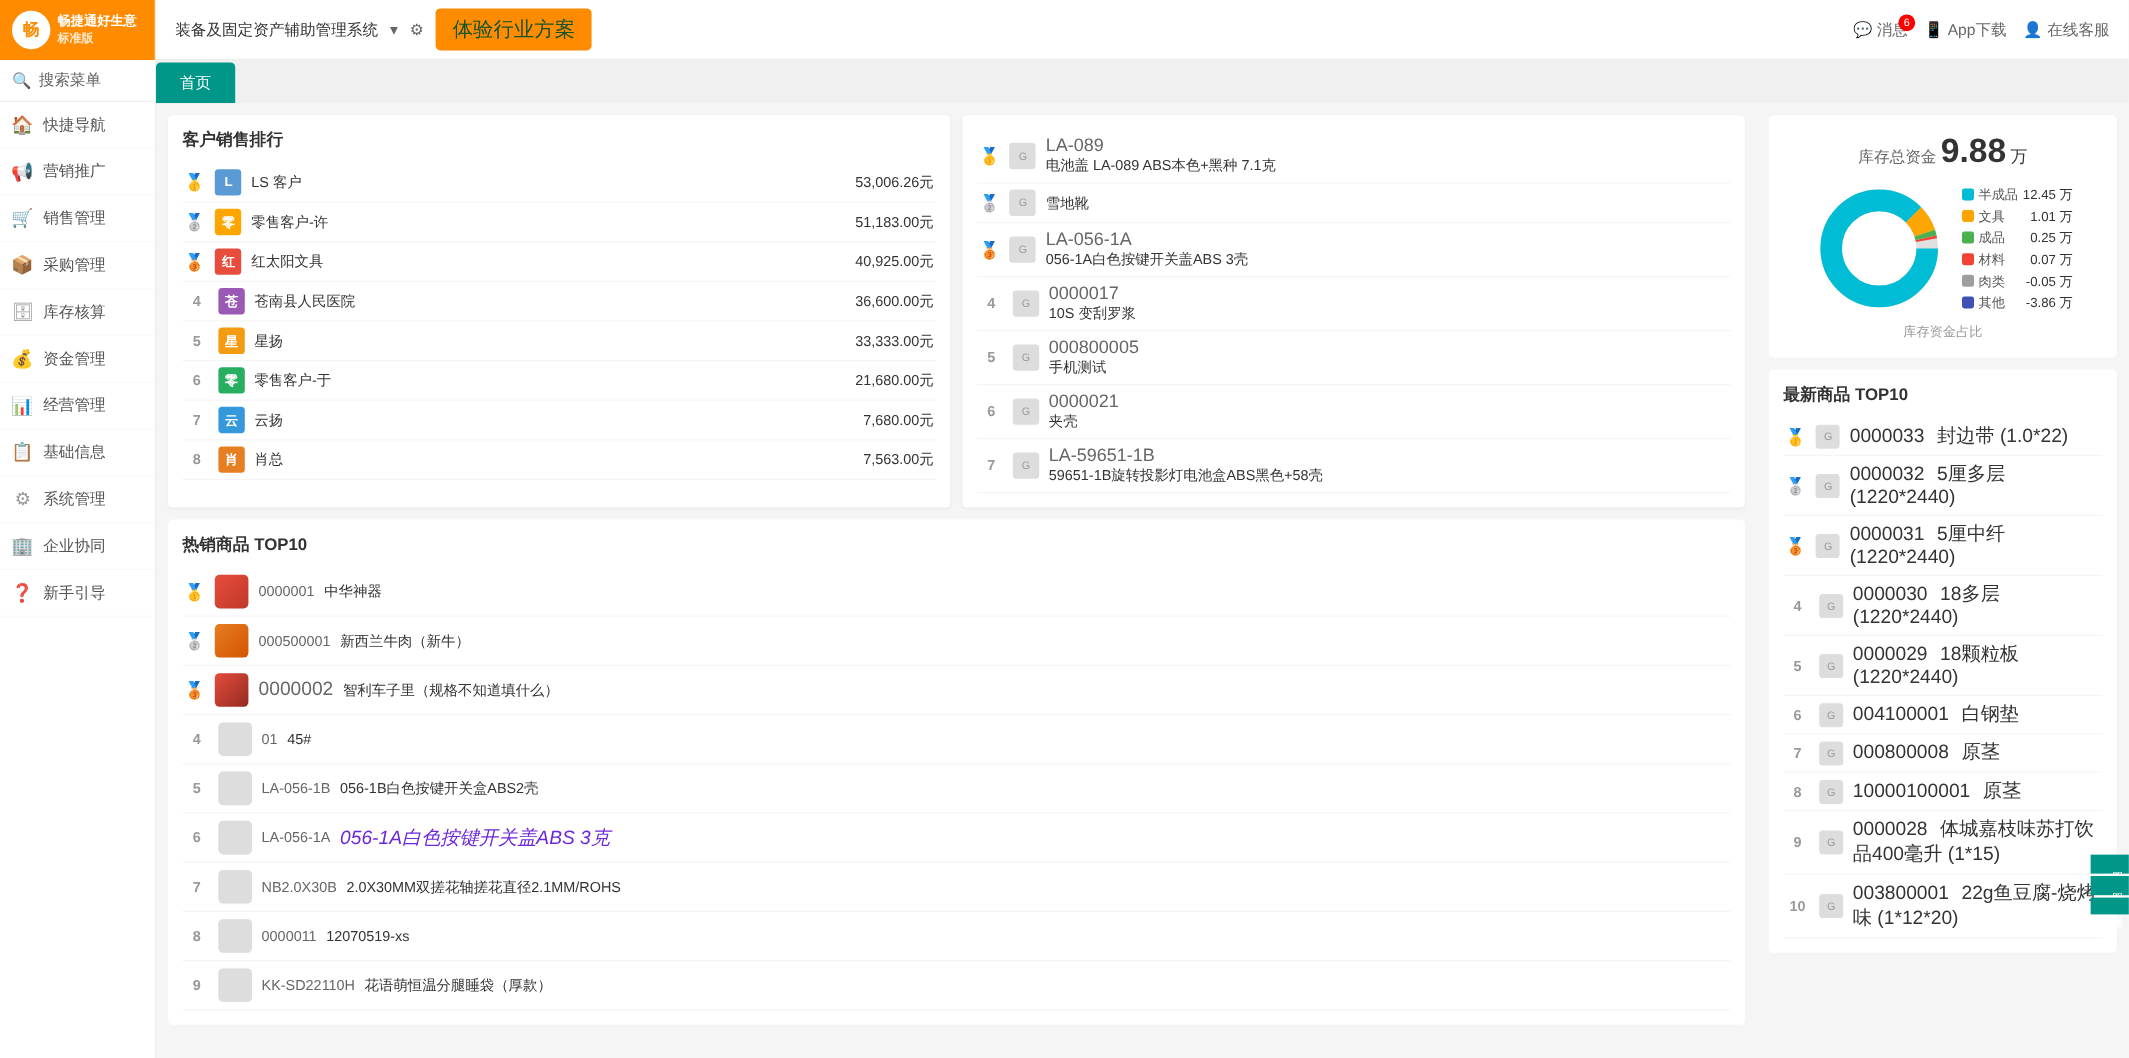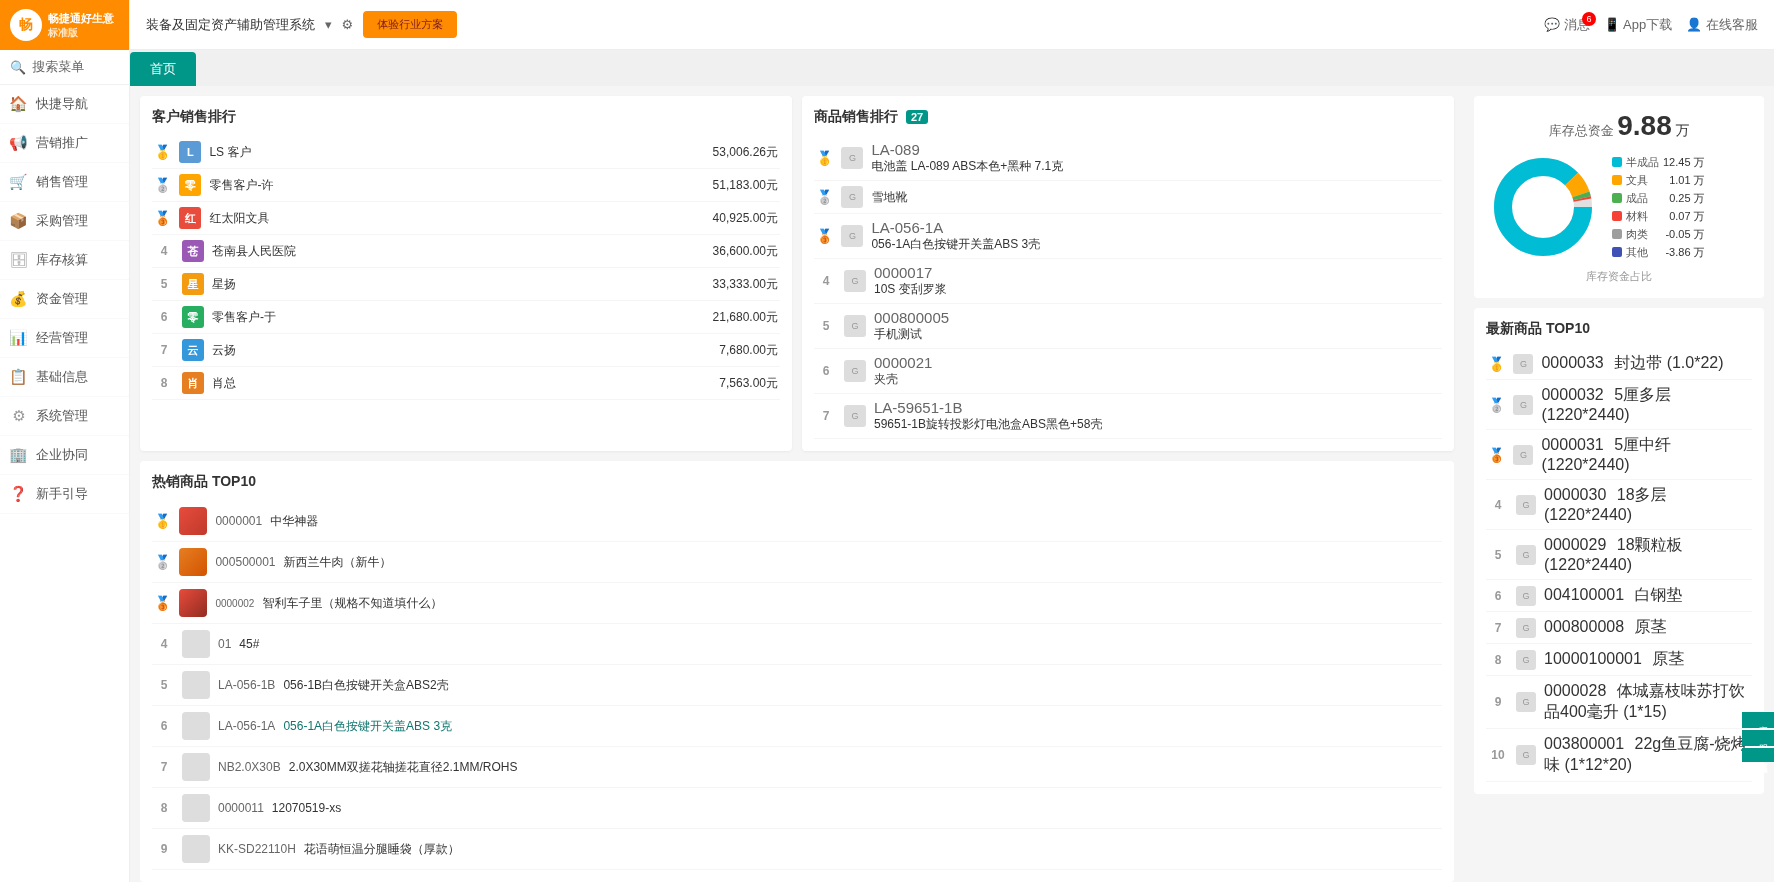--- a/index.html
+++ b/index.html
@@ -74,26 +74,26 @@
       height: 50px;
       display: flex;
       align-items: center;
       padding: 0 16px;
       gap: 10px;
       border-bottom: 1px solid #eee;
       flex-shrink: 0;
     }
     .topbar-btn {
       background: #ff8c00;
-      color: #7f1d1d;
+      color: #14532d;
       border: none;
       padding: 6px 14px;
       border-radius: 4px;
       cursor: pointer;
-      font-size: 11px;
+      font-size: 17px;
     }
     .topbar-icons {
       display: flex; align-items: center; gap: 14px; color: #666; font-size: 13px;
     }
     .topbar-badge {
       position: relative; display: inline-block;
     }
     .badge-dot {
       position: absolute; top: -4px; right: -6px;
       background: red; color: #fff; border-radius: 50%;
@@ -235,20 +235,21 @@
     }
     .inventory-total .label { color: #666; font-size: 13px; }
     .inventory-total .amount { font-size: 28px; font-weight: bold; color: #333; }
     .inventory-total .unit { font-size: 14px; color: #333; }
 
     
     .donut-container {
       display: flex;
       align-items: center;
       gap: 14px;
+      justify-content: center;
     }
     .donut-svg {
       flex-shrink: 0;
     }
     .legend-list { font-size: 11px; }
     .legend-item {
       display: flex; align-items: center; gap: 4px;
       margin-bottom: 3px;
     }
     .legend-dot {
@@ -459,24 +460,20 @@
             <div class="rank-row">
               <span class="rank-num">8</span>
               <div class="rank-avatar" style="background:#e67e22;">肖</div>
               <span class="rank-name">肖总</span>
               <span class="rank-value">7,563.00元</span>
             </div>
           </div>
         </div>
 
         <div class="section-card" style="flex:1;">
-          <div class="section-title">
-            <span>商品销售排行</span>
-            <span style="background:#009688;color:#fff;padding:1px 5px;border-radius:3px;font-size:11px;">27</span>
-          </div>
           <div>
             <div class="product-rank-row">
               <span class="medal-gold">🥇</span>
               <div class="product-thumb">G</div>
               <div class="product-info">
                 <div class="product-code">LA-089</div>
                 <div class="product-name">电池盖 LA-089 ABS本色+黑种 7.1克</div>
               </div>
             </div>
             <div class="product-rank-row">
@@ -552,21 +549,21 @@
             </div>
             <span style="color:#666;font-size:12px;">000500001</span>
             <span style="color:#333;font-size:12px;">新西兰牛肉（新牛）</span>
           </div>
 
           <div class="hot-row">
             <span class="medal-bronze">🥉</span>
             <div class="hot-thumb">
               <div style="width:28px;height:28px;background:linear-gradient(135deg,#e74c3c,#922b21);border-radius:4px;"></div>
             </div>
-            <span style="color:#666;font-size:10px;">0000002</span>
+            <span style="color:#666;font-size:16px;">0000002</span>
             <span style="color:#333;font-size:12px;">智利车子里（规格不知道填什么）</span>
           </div>
 
           <div class="hot-row">
             <span class="rank-num">4</span>
             <div class="hot-thumb">
               <div style="width:28px;height:28px;background:#ddd;border-radius:4px;"></div>
             </div>
             <span style="color:#666;font-size:12px;">01</span>
             <span style="color:#333;font-size:12px;">45#</span>
@@ -580,21 +577,21 @@
             <span style="color:#666;font-size:12px;">LA-056-1B</span>
             <span style="color:#333;font-size:12px;">056-1B白色按键开关盒ABS2壳</span>
           </div>
 
           <div class="hot-row">
             <span class="rank-num">6</span>
             <div class="hot-thumb">
               <div style="width:28px;height:28px;background:#ddd;border-radius:4px;"></div>
             </div>
             <span style="color:#666;font-size:12px;">LA-056-1A</span>
-            <span style="color:#0f766e;font-size:12px;">056-1A白色按键开关盖ABS 3克</span>
+            <span style="color:#6d28d9;font-size:16px;font-style:italic;">056-1A白色按键开关盖ABS 3克</span>
           </div>
 
           <div class="hot-row">
             <span class="rank-num">7</span>
             <div class="hot-thumb">
               <div style="width:28px;height:28px;background:#ddd;border-radius:4px;"></div>
             </div>
             <span style="color:#666;font-size:12px;">NB2.0X30B</span>
             <span style="color:#333;font-size:12px;text-align:center;">2.0X30MM双搓花轴搓花直径2.1MM/ROHS</span>
           </div>

